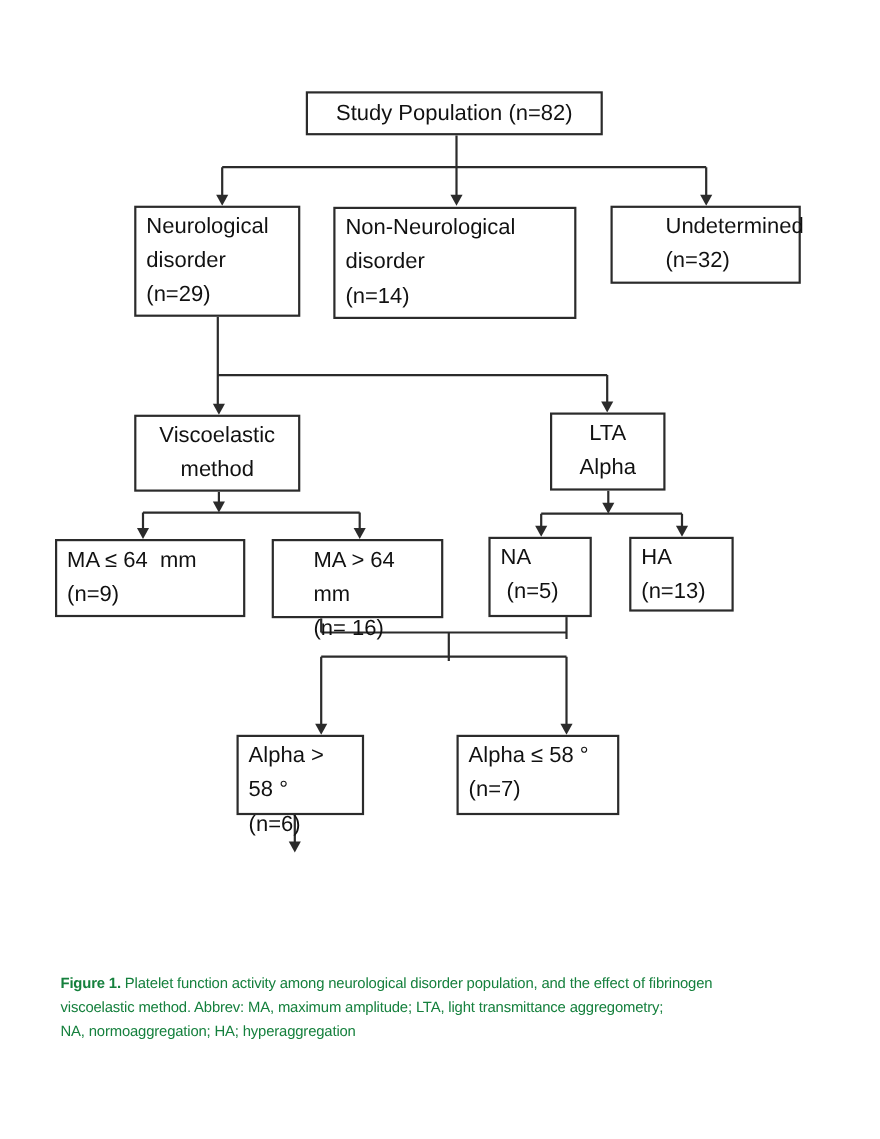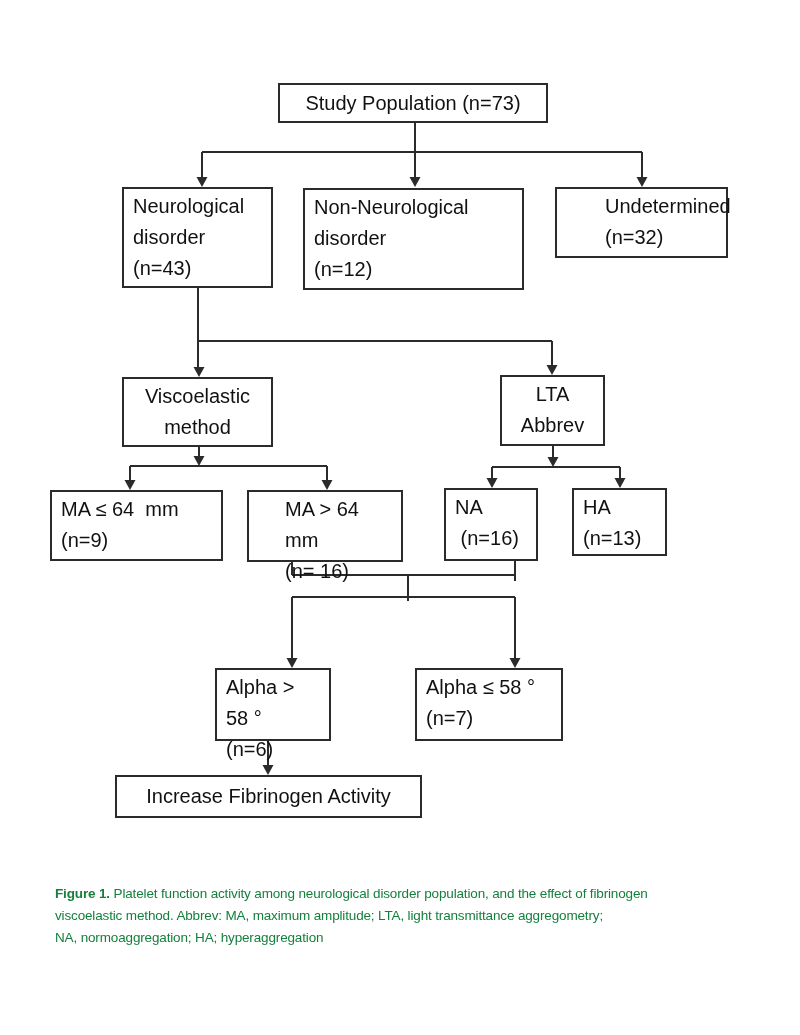--- a/index.html
+++ b/index.html
@@ -56,56 +56,55 @@
     <polygon points="124.5,480 135.5,480 130,490"></polygon>
     <polygon points="321.5,480 332.5,480 327,490"></polygon>
     <polygon points="547.5,457 558.5,457 553,467"></polygon>
     <polygon points="486.5,478 497.5,478 492,488"></polygon>
     <polygon points="614.5,478 625.5,478 620,488"></polygon>
     <polygon points="286.5,658 297.5,658 292,668"></polygon>
     <polygon points="509.5,658 520.5,658 515,668"></polygon>
     <polygon points="262.5,765 273.5,765 268,775"></polygon>
   </svg>
 
-  <div class="node vcenter center" style="left:278px; top:83px; width:270px; height:40px;">Study Population (n=73)</div>
+  <div class="node vcenter center" style="left:278px; top:83px; width:270px; height:40px;">Study Population (n=82)</div>
 
   <div class="node" style="left:122px; top:187px; width:151px; height:101px;">Neurological
 disorder
-(n=43)</div>
+(n=29)</div>
 
   <div class="node" style="left:303px; top:188px; width:221px; height:102px;">Non-Neurological
 disorder
-(n=12)</div>
+(n=14)</div>
 
   <div class="node" style="left:555px; top:187px; width:173px; height:71px;padding-left:48px;">Undetermined
 (n=32)</div>
 
   <div class="node center" style="left:122px; top:377px; width:151px; height:70px;text-align:center;">Viscoelastic
 method</div>
 
   <div class="node center" style="left:500px; top:375px; width:105px; height:71px;">LTA
-Abbrev</div>
+Alpha</div>
 
   <div class="node" style="left:50px; top:490px; width:173px; height:71px;">MA ≤ 64  mm
 (n=9)</div>
 
   <div class="node" style="left:247px; top:490px; width:156px; height:72px;padding-left:36px;">MA &gt; 64 mm
 (n= 16)</div>
 
   <div class="node" style="left:444px; top:488px; width:94px; height:73px;">NA
- (n=16)</div>
+ (n=5)</div>
 
   <div class="node" style="left:572px; top:488px; width:95px; height:68px;">HA
 (n=13)</div>
 
   <div class="node" style="left:195px; top:668px; width:116px; height:73px;margin-left:20px;">Alpha &gt; 58 °
 (n=6)</div>
 
   <div class="node" style="left:415px; top:668px; width:148px; height:73px;">Alpha ≤ 58 °
 (n=7)</div>
 
-  <div class="node vcenter center" style="left:115px; top:775px; width:307px; height:43px;">Increase Fibrinogen Activity</div>
 
   <div class="caption"><span class="fig-label">Figure 1.</span><span> Platelet function activity among neurological disorder population, and the effect of fibrinogen
 viscoelastic method. Abbrev: MA, maximum amplitude; LTA, light transmittance aggregometry;
 NA, normoaggregation; HA; hyperaggregation</span></div>
 
 </div>
 
 </body></html>

